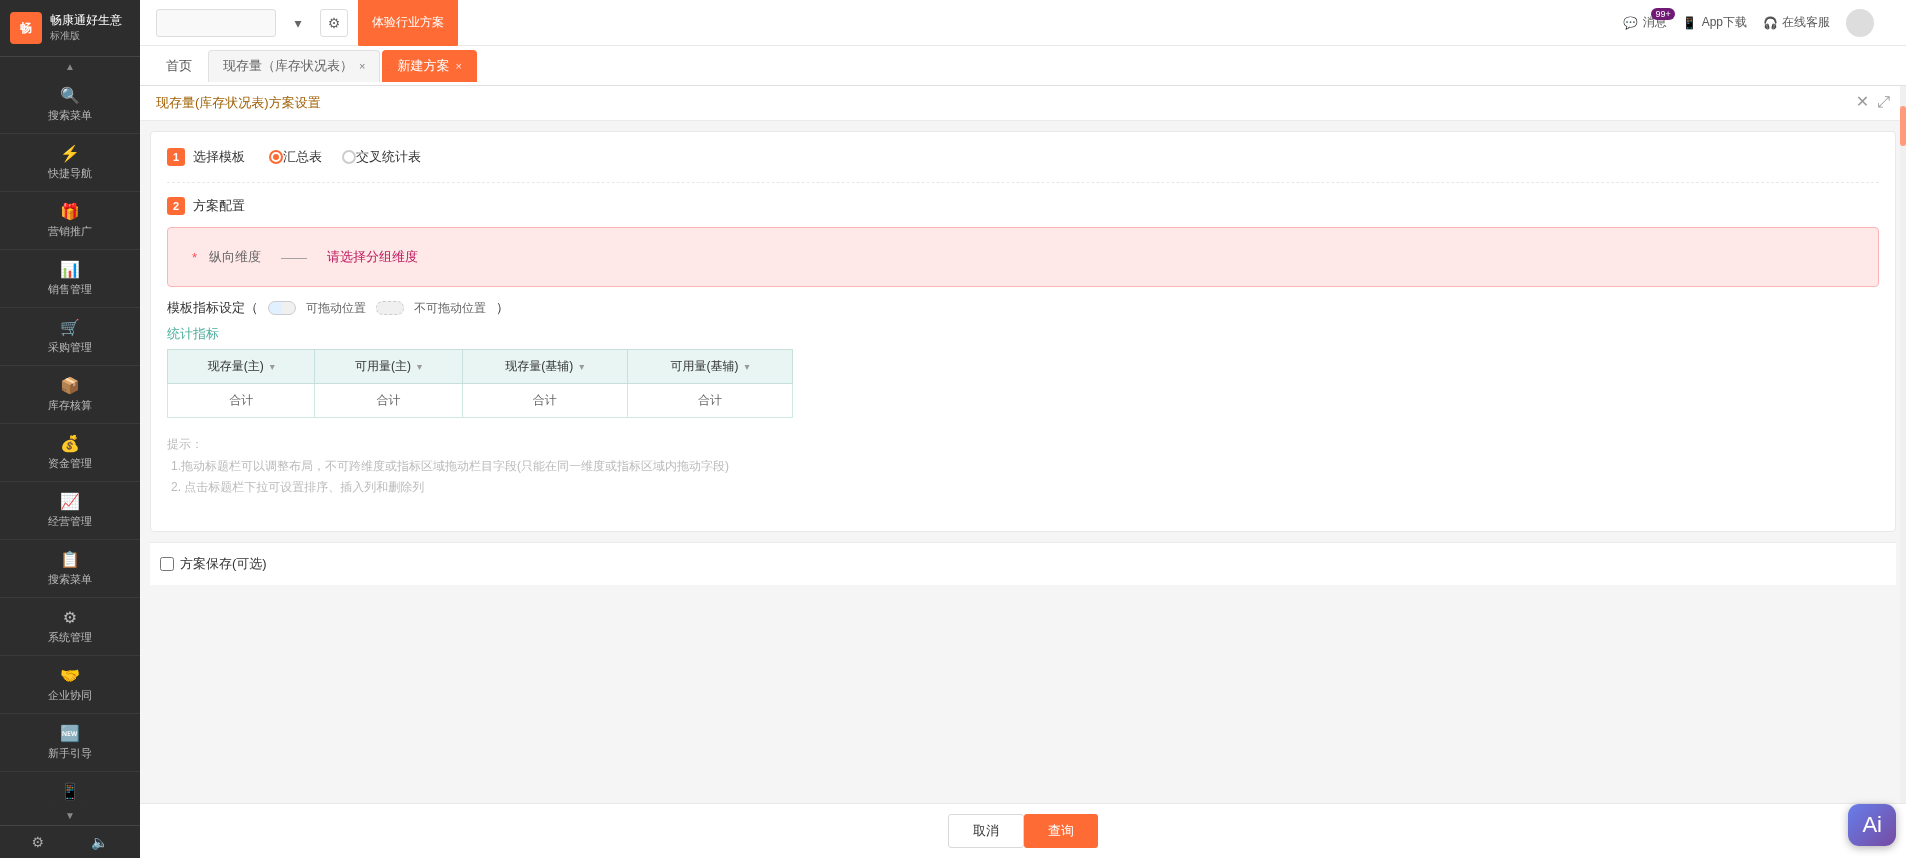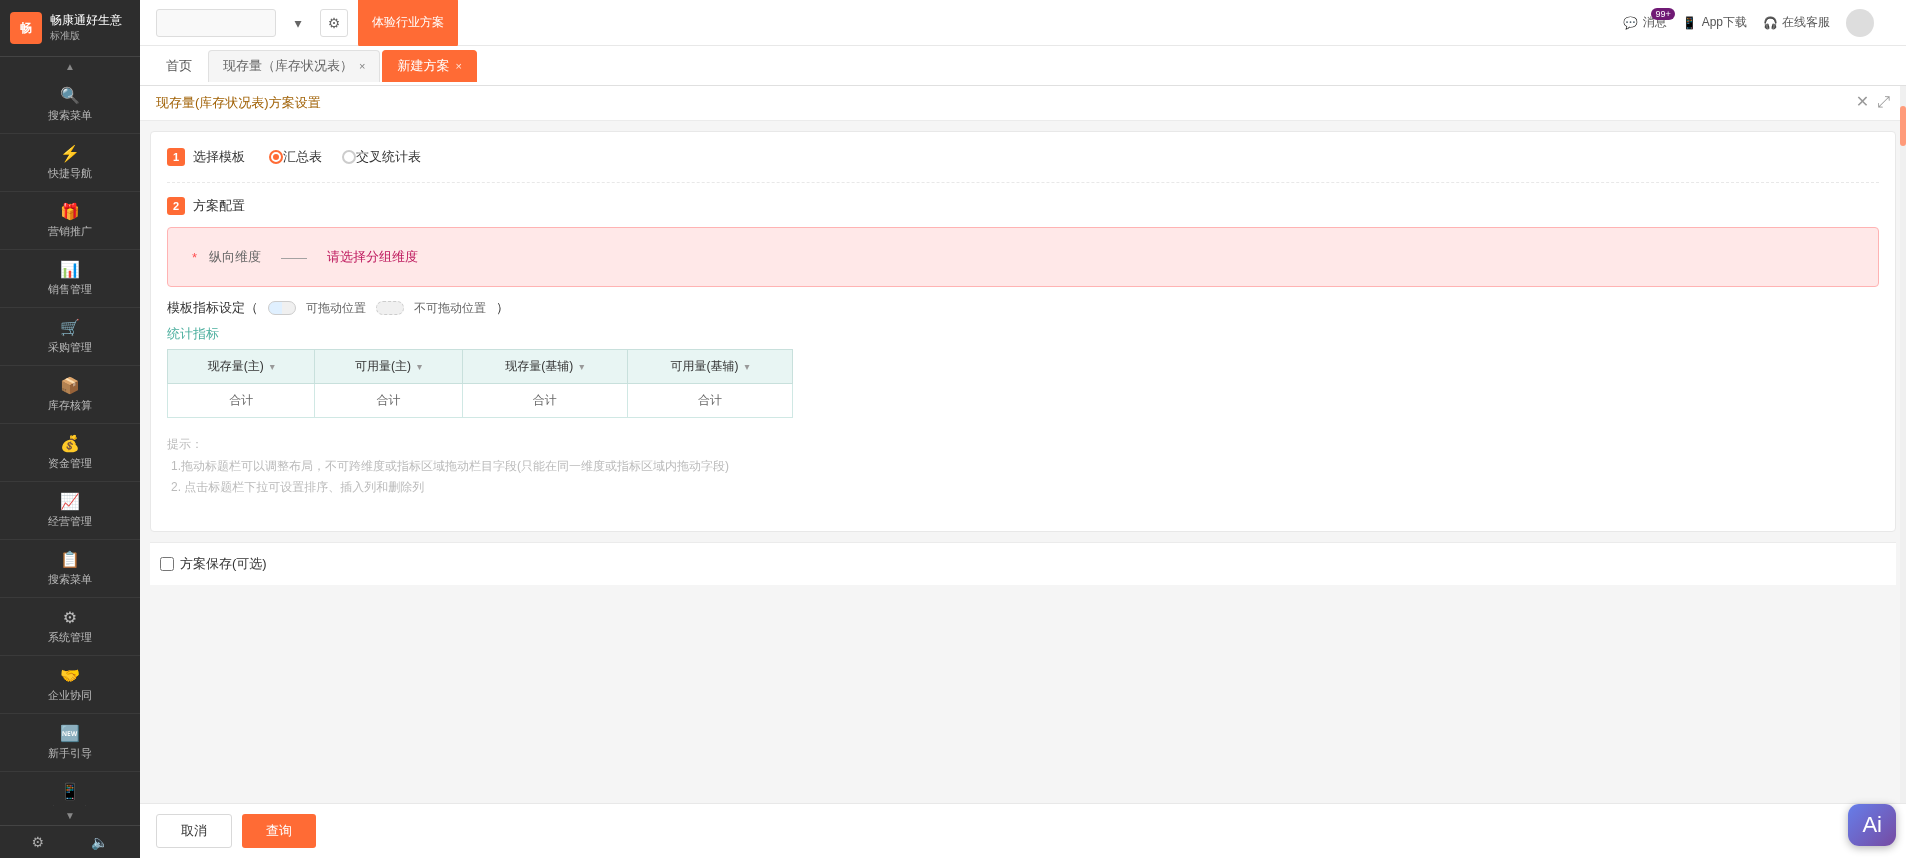--- a/index.html
+++ b/index.html
@@ -194,21 +194,21 @@
     .save-row {
       display: flex; align-items: center; gap: 6px;
       padding: 12px 10px; margin: 0 10px;
       background: #fff; border-top: 1px solid #ebebeb;
       font-size: 13px; color: #333;
     }
     .save-checkbox { width: 14px; height: 14px; cursor: pointer; }
 
     
     .bottom-actions {
-      display: flex; justify-content: flex-start; gap: 10px;
+      display: flex; justify-content: center; 
       padding: 10px 16px; background: #fff;
       border-top: 1px solid #e8e8e8; flex-shrink: 0;
     }
     .btn-cancel {
       padding: 7px 24px; border: 1px solid #d9d9d9;
       background: #fff; color: #333; border-radius: 3px; cursor: pointer; font-size: 13px;
     }
     .btn-query {
       padding: 7px 24px; background: #ff6b35;
       color: #fff; border: none; border-radius: 3px; cursor: pointer; font-size: 13px;

